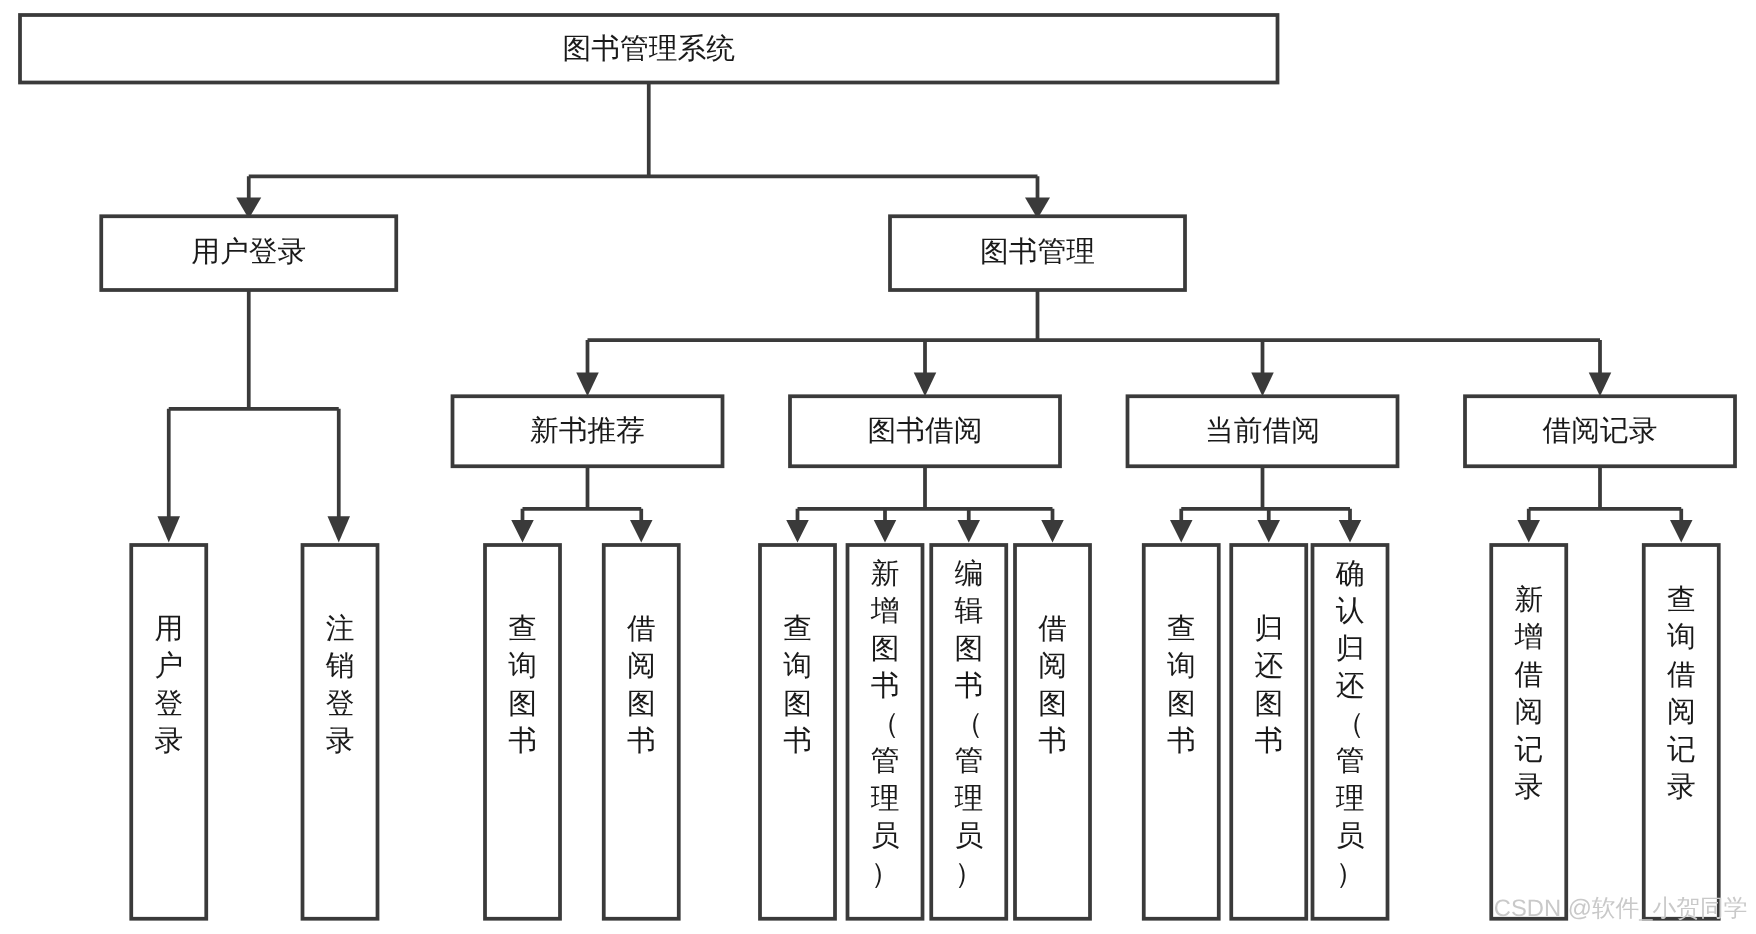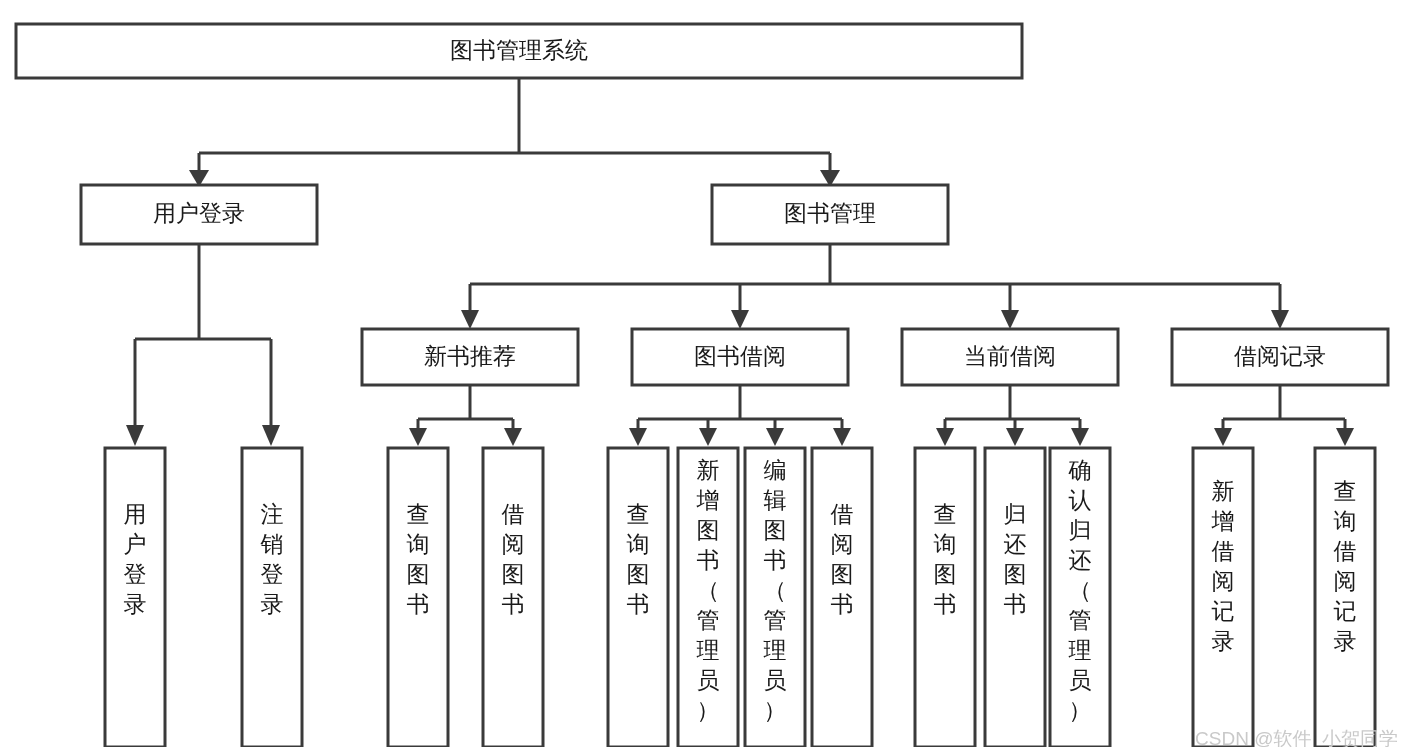--- a/index.html
+++ b/index.html
@@ -10,21 +10,21 @@
   body {
     width: 1405px;
     height: 747px;
     font-family: "Liberation Sans", "DejaVu Sans", sans-serif;
     position: relative;
     overflow: hidden;
   }
   #diagram-root {
     position: absolute;
     left: 0;
-    top: 12px;
+    top: 0;
     width: 1405px;
     height: 606px;
   }
   .node-box {
     fill: #ffffff;
     stroke: #3a3a3a;
     stroke-width: 3;
   }
   .node-label-h {
     font-family: "Liberation Sans", "DejaVu Sans", sans-serif;

